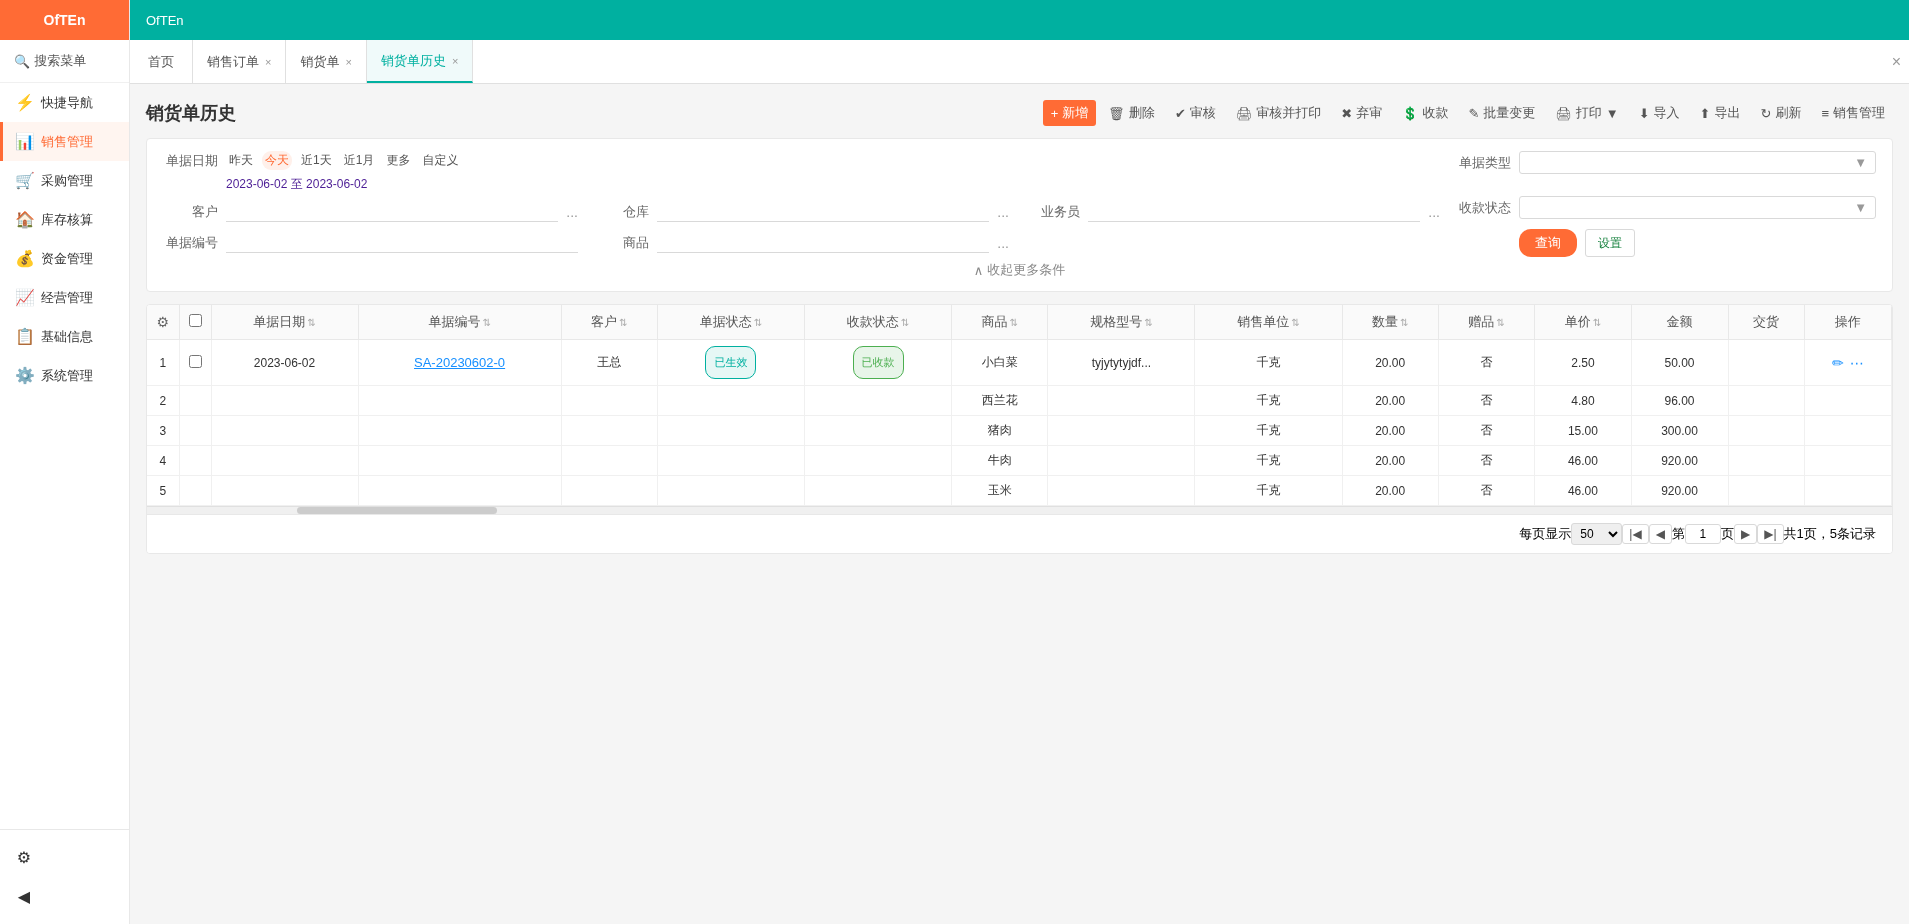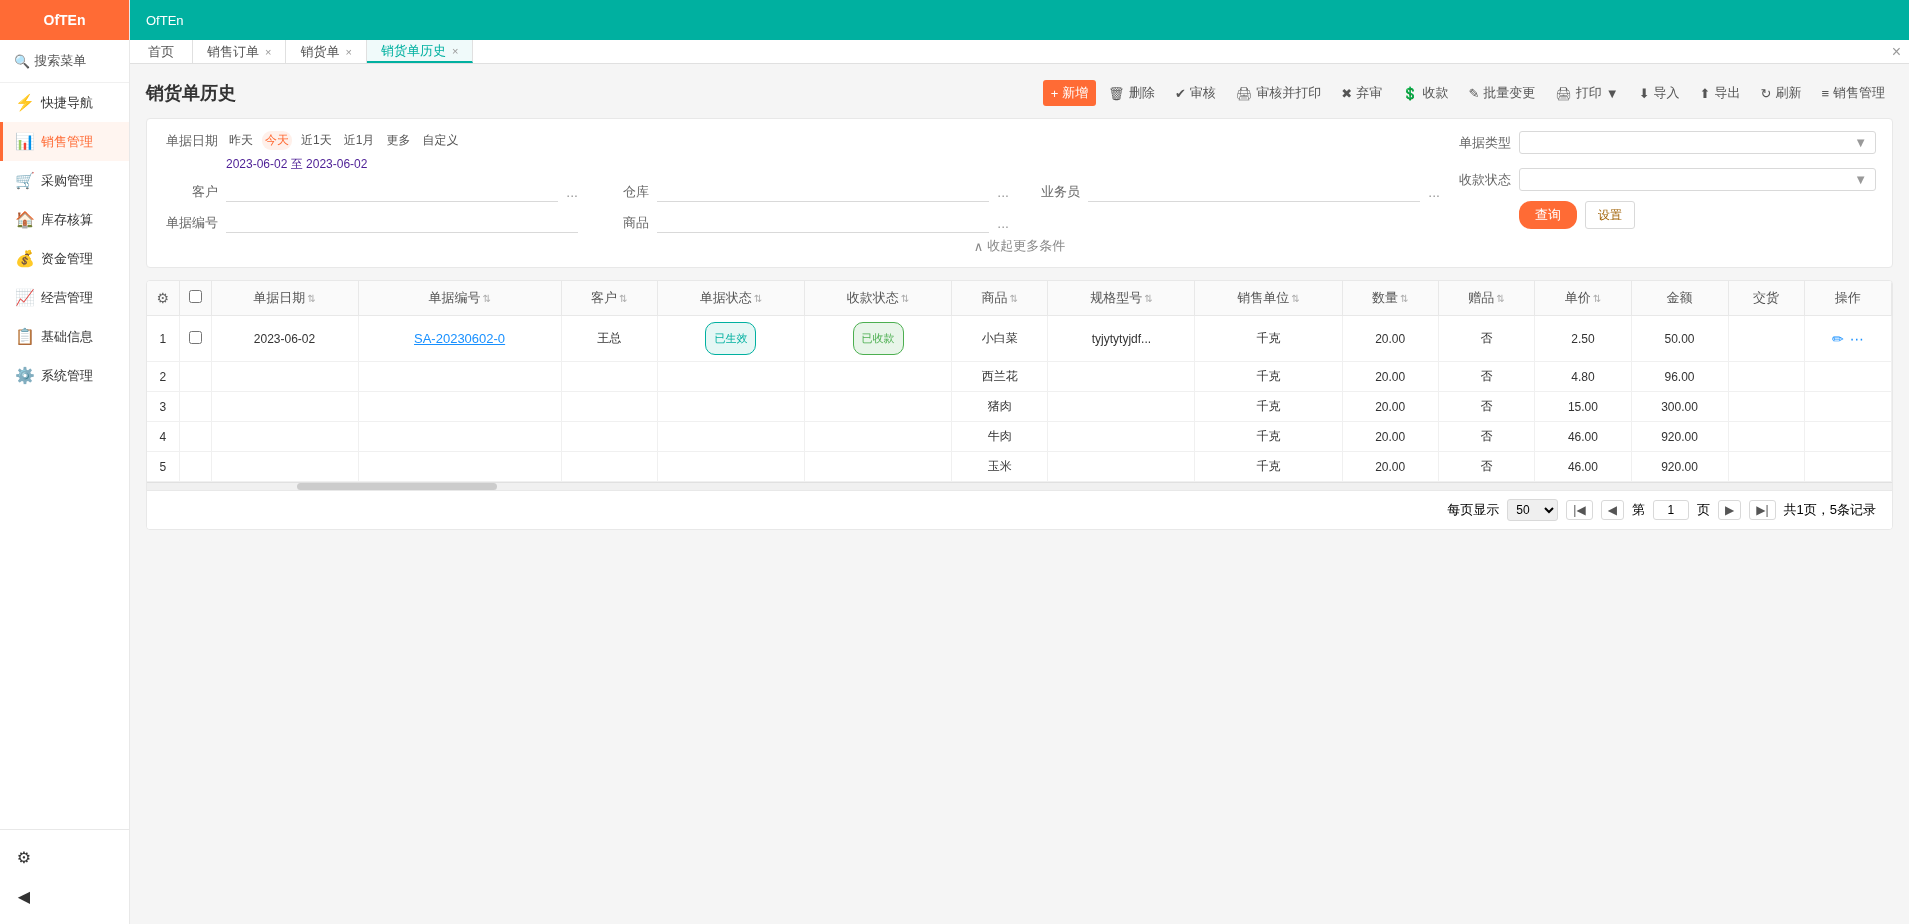--- a/index.html
+++ b/index.html
@@ -49,21 +49,21 @@
       flex-direction: column;
       overflow: hidden;
     }
 
     
     .tab-bar {
       display: flex;
       align-items: center;
       background: #fff;
       border-bottom: 1px solid #e0e0e0;
-      height: 24px;
+      height: 44px;
       padding-left: 0;
     }
     .tab {
       display: flex;
       align-items: center;
       height: 100%;
       padding: 0 14px;
       border-right: 1px solid #e0e0e0;
       cursor: pointer;
       color: #555;
@@ -200,21 +200,21 @@
       cursor: pointer;
       font-size: 13px;
     }
     .set-btn {
       background: none;
       border: 1px solid #d9d9d9;
       border-radius: 3px;
       padding: 4px 12px;
       cursor: pointer;
       font-size: 12px;
-      color: #a16207;
+      color: #15803d;
     }
 
     
     .data-table {
       background: #fff;
       border: 1px solid #e8e8e8;
       border-radius: 4px;
       overflow: hidden;
     }
     .table-inner {
@@ -269,21 +269,21 @@
     }
 
     
     .pagination-bar {
       display: flex;
       align-items: center;
       justify-content: flex-end;
       padding: 8px 16px;
       background: #fff;
       border-top: 1px solid #e8e8e8;
-      gap: 8px;
+      gap: 0;
       font-size: 12px;
     }
     .page-select {
       border: 1px solid #d9d9d9;
       border-radius: 3px;
       padding: 2px 4px;
       font-size: 12px;
       cursor: pointer;
     }
     .page-btn {
@@ -536,21 +536,21 @@
               <span class="filter-label">商品</span>
               <input class="filter-input" type="text" style="min-width: 180px;">
               <span class="dots-btn">...</span>
             </div>
             <div style="flex:1;"></div>
           </div>
 
         </div>
 
         <div style="display:flex; flex-direction:column; gap:10px; min-width:420px;">
-          <div class="filter-row" style="margin-bottom:4px;">
+          <div class="filter-row" style="margin-bottom:12px;">
             <div class="filter-item">
               <span class="filter-label">单据类型</span>
               <button class="filter-select-btn" style="min-width:180px;">
                 <span></span>
                 <span class="chevron">▼</span>
               </button>
             </div>
           </div>
           <div class="filter-row" style="margin-bottom:0;">
             <div class="filter-item">

